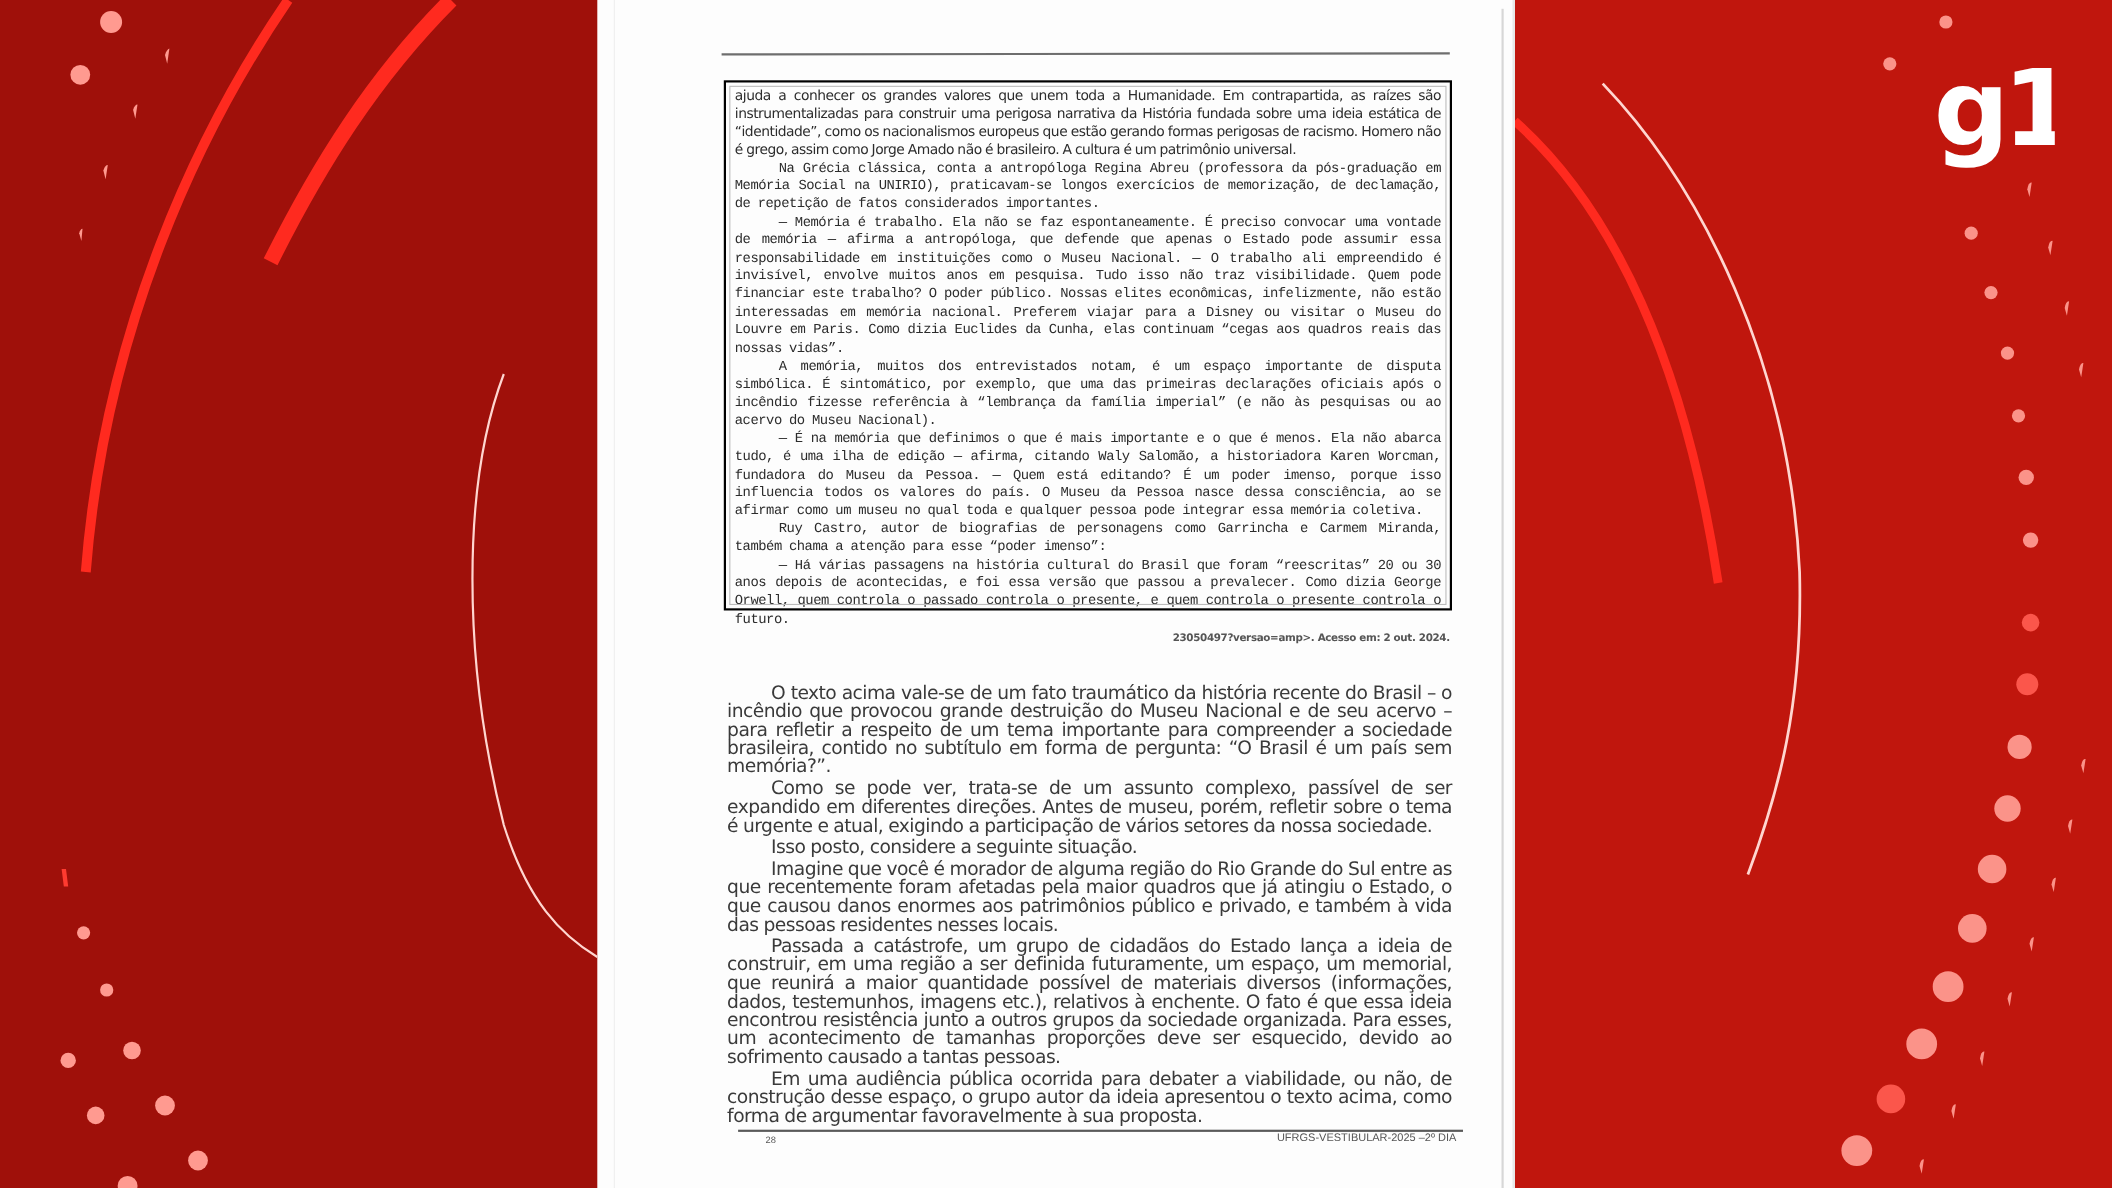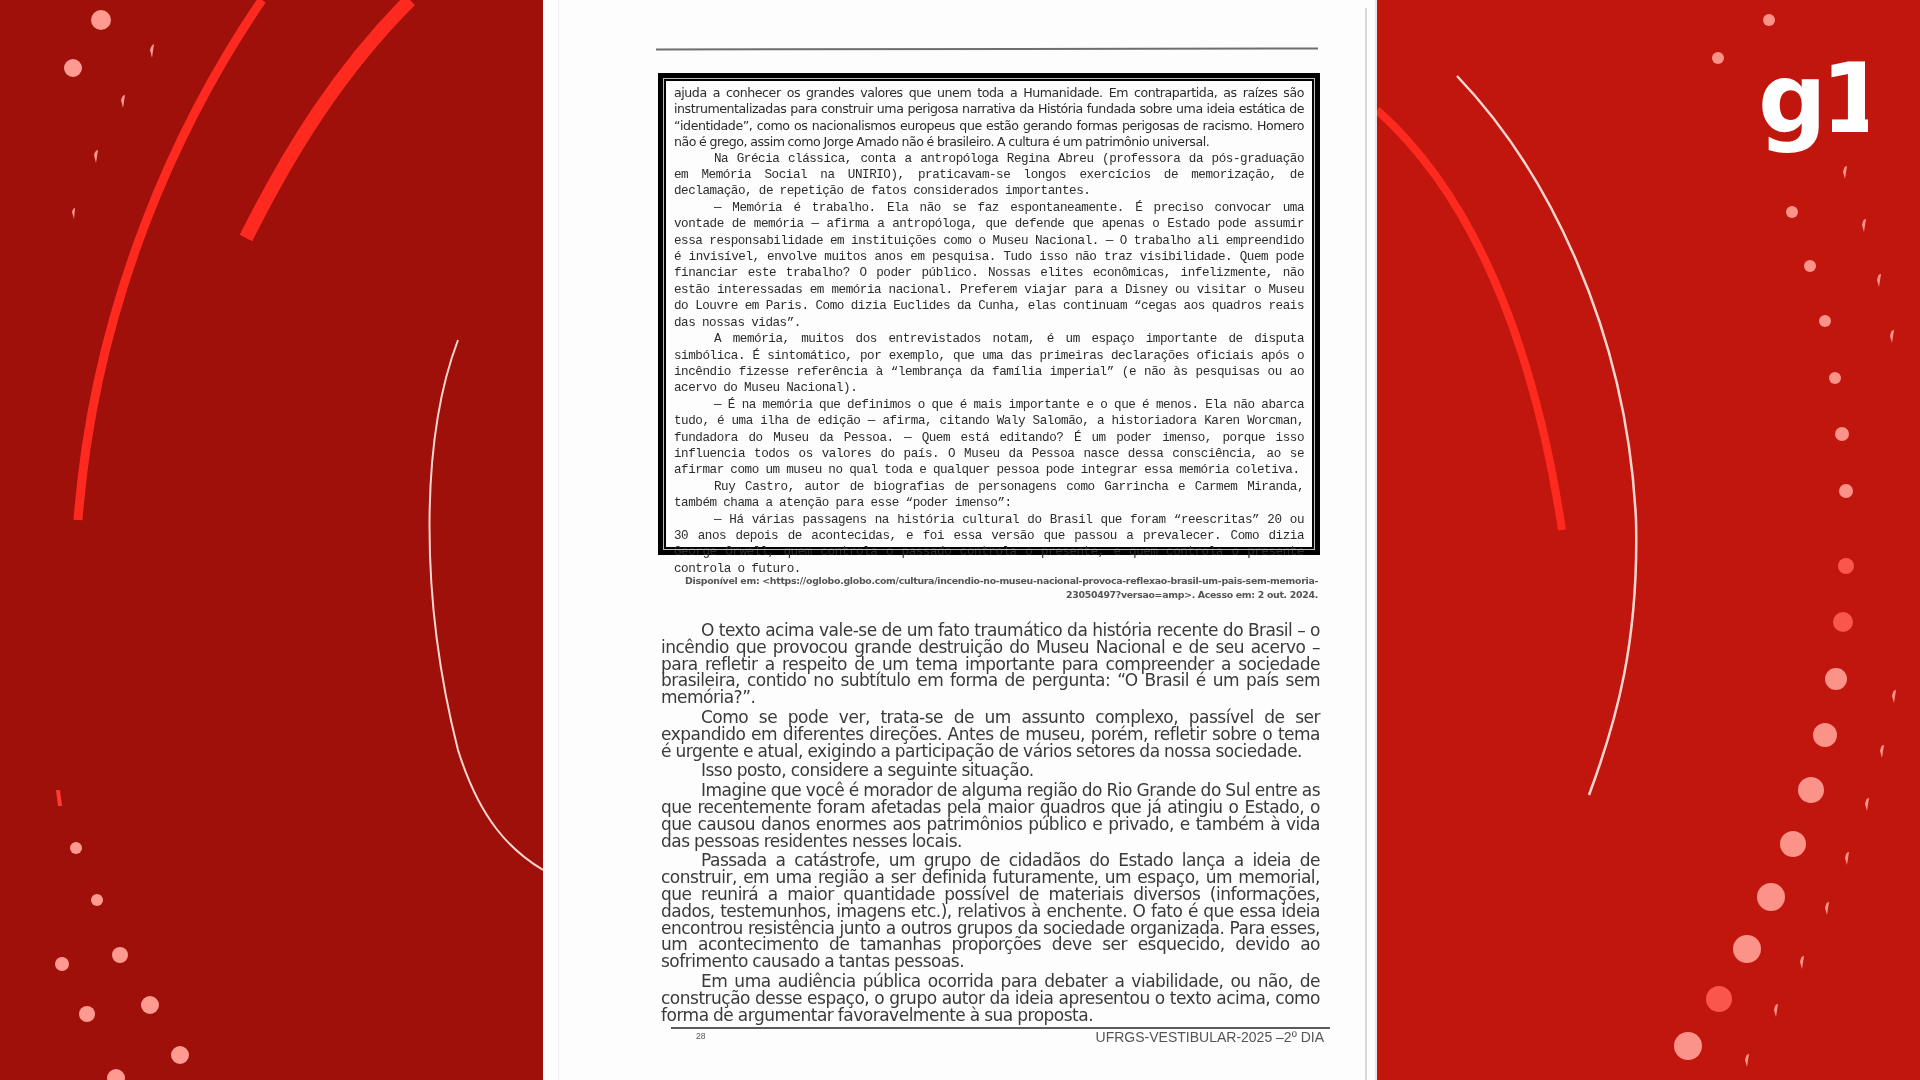--- a/index.html
+++ b/index.html
@@ -30,21 +30,21 @@
   }
   .paper-edge-left {
     position: absolute; left: 558px; top: 0; width: 1px; height: 1080px; background: #efefef;
   }
   .top-rule {
     position: absolute; left: 656px; top: 48px; width: 662px; height: 2px; background: #6e6e6e;
     transform: rotate(-0.08deg);
   }
   .quote-box {
     position: absolute; left: 658px; top: 73px; width: 662px; height: 482px;
-    border: 8px solid #000000;
+    border: 2px solid #000000;
     outline: 1px solid #bcbcbc; outline-offset: -6px;
     box-sizing: border-box;
     padding: 4px 8px 12px 8px;
     font-family: "DejaVu Sans", sans-serif;
     font-size: 12.6px; line-height: 16.4px;
     color: #2c2c2c;
     text-align: justify;
     letter-spacing: -0.45px;
     word-spacing: -0.5px;
   }
@@ -66,21 +66,21 @@
   .body-text p { margin: 0 0 3px 0; text-indent: 40px; }
   .bottom-rule {
     position: absolute; left: 671px; top: 1027px; width: 659px; height: 2px; background: #5a5a5a;
   }
   .page-num {
     position: absolute; left: 696px; top: 1031px;
     font-family: "Liberation Sans", sans-serif; font-size: 8.5px; color: #555;
   }
   .exam-id {
     position: absolute; right: 596px; top: 1029px;
-    font-family: "Liberation Sans", sans-serif; font-size: 14px; color: #555;
+    font-family: "Liberation Sans", sans-serif; font-size: 10px; color: #555;
   }
   .g1-logo {
     position: absolute; left: 1758px; top: 44px; width: 110px; height: 120px;
   }
 </style>
 </head>
 <body>
 
 <div class="bg-left">
   <svg class="deco" width="543" height="1080" viewBox="0 0 543 1080">
@@ -159,21 +159,20 @@
   <p>ajuda a conhecer os grandes valores que unem toda a Humanidade. Em contrapartida, as raízes são instrumentalizadas para construir uma perigosa narrativa da História fundada sobre uma ideia estática de “identidade”, como os nacionalismos europeus que estão gerando formas perigosas de racismo. Homero não é grego, assim como Jorge Amado não é brasileiro. A cultura é um patrimônio universal.</p>
   <p class="indent">Na Grécia clássica, conta a antropóloga Regina Abreu (professora da pós-graduação em Memória Social na UNIRIO), praticavam-se longos exercícios de memorização, de declamação, de repetição de fatos considerados importantes.</p>
   <p class="indent">— Memória é trabalho. Ela não se faz espontaneamente. É preciso convocar uma vontade de memória — afirma a antropóloga, que defende que apenas o Estado pode assumir essa responsabilidade em instituições como o Museu Nacional. — O trabalho ali empreendido é invisível, envolve muitos anos em pesquisa. Tudo isso não traz visibilidade. Quem pode financiar este trabalho? O poder público. Nossas elites econômicas, infelizmente, não estão interessadas em memória nacional. Preferem viajar para a Disney ou visitar o Museu do Louvre em Paris. Como dizia Euclides da Cunha, elas continuam “cegas aos quadros reais das nossas vidas”.</p>
   <p class="indent">A memória, muitos dos entrevistados notam, é um espaço importante de disputa simbólica. É sintomático, por exemplo, que uma das primeiras declarações oficiais após o incêndio fizesse referência à “lembrança da família imperial” (e não às pesquisas ou ao acervo do Museu Nacional).</p>
   <p class="indent">— É na memória que definimos o que é mais importante e o que é menos. Ela não abarca tudo, é uma ilha de edição — afirma, citando Waly Salomão, a historiadora Karen Worcman, fundadora do Museu da Pessoa. — Quem está editando? É um poder imenso, porque isso influencia todos os valores do país. O Museu da Pessoa nasce dessa consciência, ao se afirmar como um museu no qual toda e qualquer pessoa pode integrar essa memória coletiva.</p>
   <p class="indent">Ruy Castro, autor de biografias de personagens como Garrincha e Carmem Miranda, também chama a atenção para esse “poder imenso”:</p>
   <p class="indent">— Há várias passagens na história cultural do Brasil que foram “reescritas” 20 ou 30 anos depois de acontecidas, e foi essa versão que passou a prevalecer. Como dizia George Orwell, quem controla o passado controla o presente, e quem controla o presente controla o futuro.</p>
 </div>
 
 <div class="source">
-  <div>Disponível em: &lt;https://oglobo.globo.com/cultura/incendio-no-museu-nacional-provoca-reflexao-brasil-um-pais-sem-memoria-</div>
   <div>23050497?versao=amp&gt;. Acesso em: 2 out. 2024.</div>
 </div>
 
 <div class="body-text">
   <p>O texto acima vale-se de um fato traumático da história recente do Brasil – o incêndio que provocou grande destruição do Museu Nacional e de seu acervo – para refletir a respeito de um tema importante para compreender a sociedade brasileira, contido no subtítulo em forma de pergunta: “O Brasil é um país sem memória?”.</p>
   <p>Como se pode ver, trata-se de um assunto complexo, passível de ser expandido em diferentes direções. Antes de museu, porém, refletir sobre o tema é urgente e atual, exigindo a participação de vários setores da nossa sociedade.</p>
   <p>Isso posto, considere a seguinte situação.</p>
   <p>Imagine que você é morador de alguma região do Rio Grande do Sul entre as que recentemente foram afetadas pela maior quadros que já atingiu o Estado, o que causou danos enormes aos patrimônios público e privado, e também à vida das pessoas residentes nesses locais.</p>
   <p>Passada a catástrofe, um grupo de cidadãos do Estado lança a ideia de construir, em uma região a ser definida futuramente, um espaço, um memorial, que reunirá a maior quantidade possível de materiais diversos (informações, dados, testemunhos, imagens etc.), relativos à enchente. O fato é que essa ideia encontrou resistência junto a outros grupos da sociedade organizada. Para esses, um acontecimento de tamanhas proporções deve ser esquecido, devido ao sofrimento causado a tantas pessoas.</p>
   <p>Em uma audiência pública ocorrida para debater a viabilidade, ou não, de construção desse espaço, o grupo autor da ideia apresentou o texto acima, como forma de argumentar favoravelmente à sua proposta.</p>

